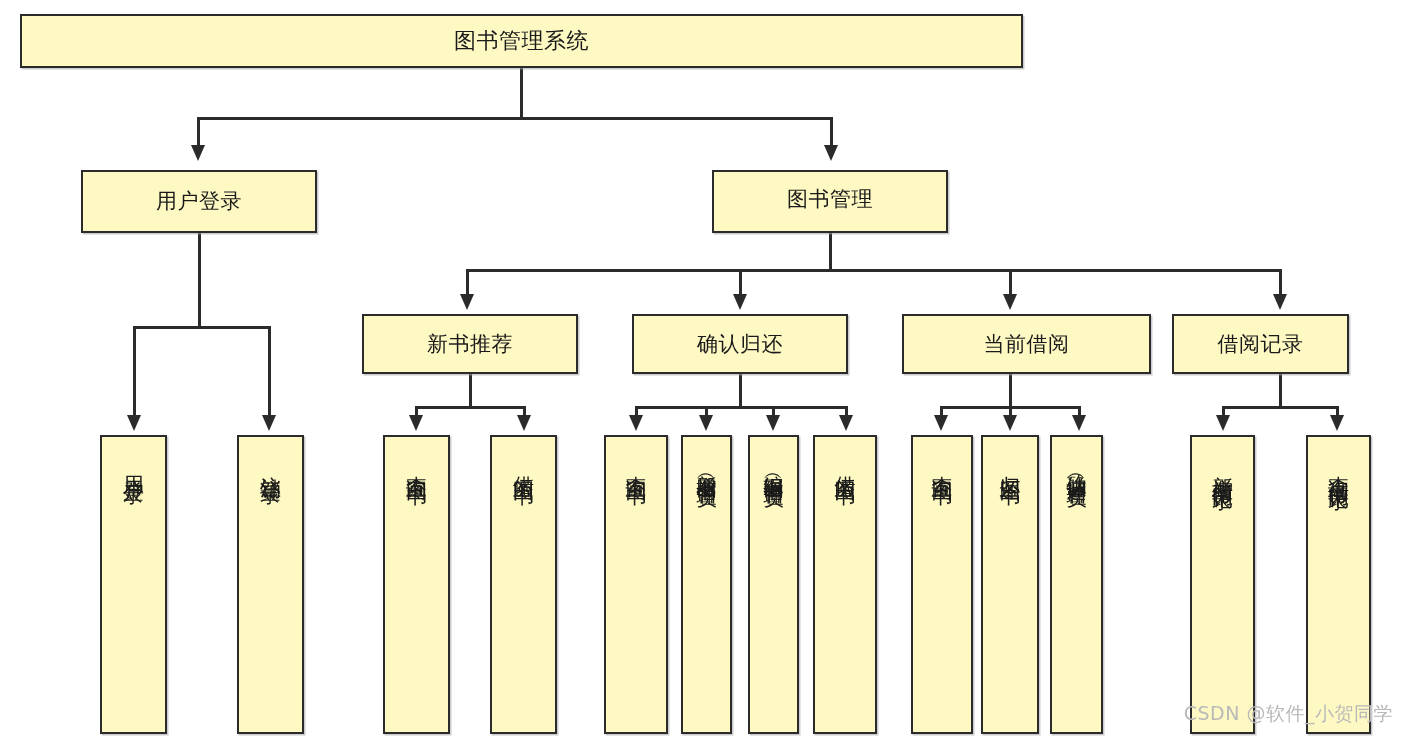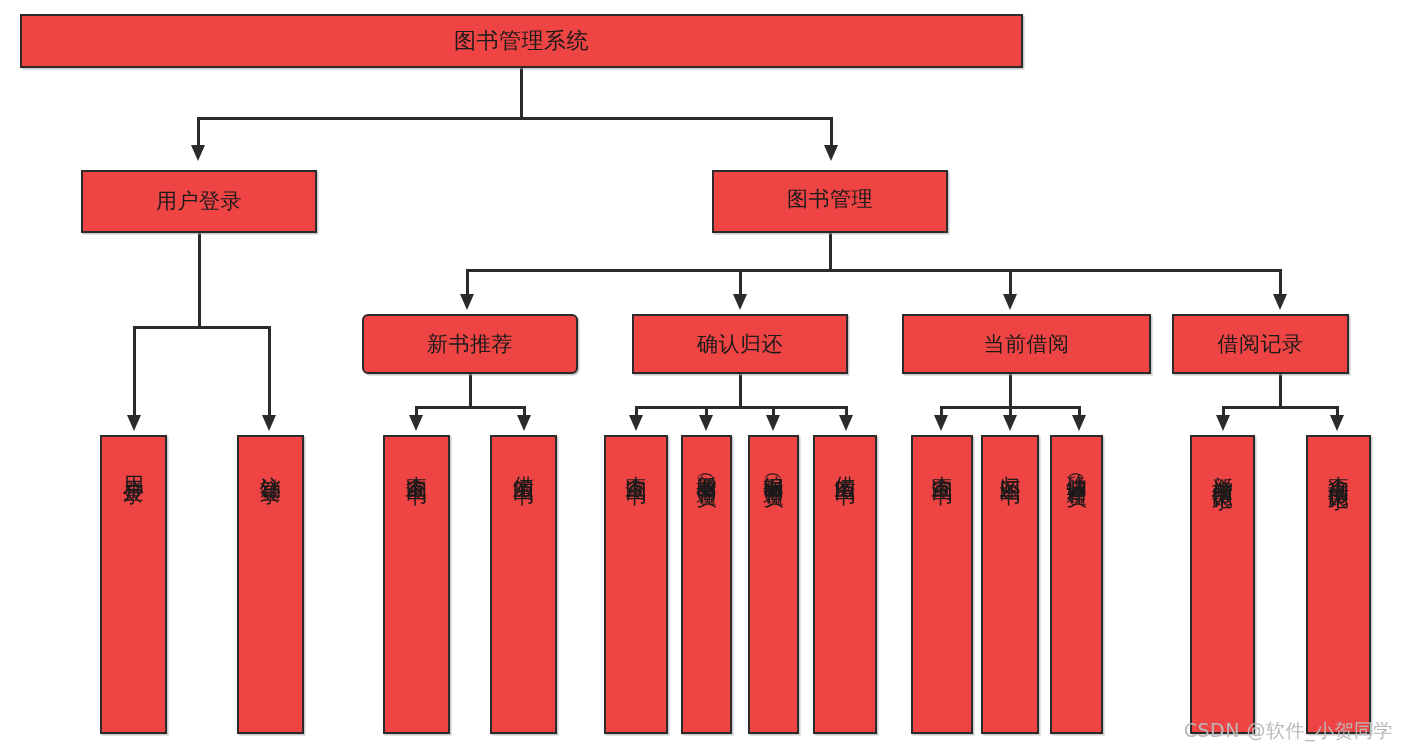--- a/index.html
+++ b/index.html
@@ -16,21 +16,21 @@
     width: 1405px;
     height: 747px;
     background: #ffffff;
     overflow: hidden;
   }
   
   .node {
     position: absolute;
     box-sizing: border-box;
     border: 2.5px solid #2b2b2b;
-    background: #ef4444;
+    background: #fef9c3;
     display: flex;
     align-items: center;
     justify-content: center;
     color: #1a1a1a;
     z-index: 3;
     box-shadow: 1.5px 1.5px 0 rgba(160,160,160,0.55);
   }
   .node .label {
     font-size: 21px;
     line-height: 1.25;
@@ -75,21 +75,21 @@
     border-left: 7px solid transparent;
     border-right: 7px solid transparent;
     border-top: 16px solid #2b2b2b;
     z-index: 2;
   }
 
   
   #watermark {
     position: absolute;
     right: 12px;
-    bottom: 3px;
+    bottom: 20px;
     font-size: 19px;
     color: #b9b9b9;
     letter-spacing: 0.5px;
     white-space: nowrap;
     z-index: 5;
     font-family: "DejaVu Sans", "Liberation Sans", sans-serif;
   }
 </style>
 </head>
 <body>
@@ -131,21 +131,21 @@
 
   <div class="vline" style="left:739px; top:269px; height:27px;"></div>
   <div class="arrow" style="left:733px; top:294px;"></div>
 
   <div class="vline" style="left:1009px; top:269px; height:27px;"></div>
   <div class="arrow" style="left:1003px; top:294px;"></div>
 
   <div class="vline" style="left:1279px; top:269px; height:27px;"></div>
   <div class="arrow" style="left:1273px; top:294px;"></div>
 
-  <div class="node" style="left:362px; top:314px; width:216px; height:60px;border-radius:6px;">
+  <div class="node" style="left:362px; top:314px; width:216px; height:60px;">
     <span class="label">新书推荐</span>
   </div>
   <div class="node" style="left:632px; top:314px; width:216px; height:60px;">
     <span class="label">确认归还</span>
   </div>
   <div class="node" style="left:902px; top:314px; width:249px; height:60px;">
     <span class="label">当前借阅</span>
   </div>
   <div class="node" style="left:1172px; top:314px; width:177px; height:60px;">
     <span class="label">借阅记录</span>

